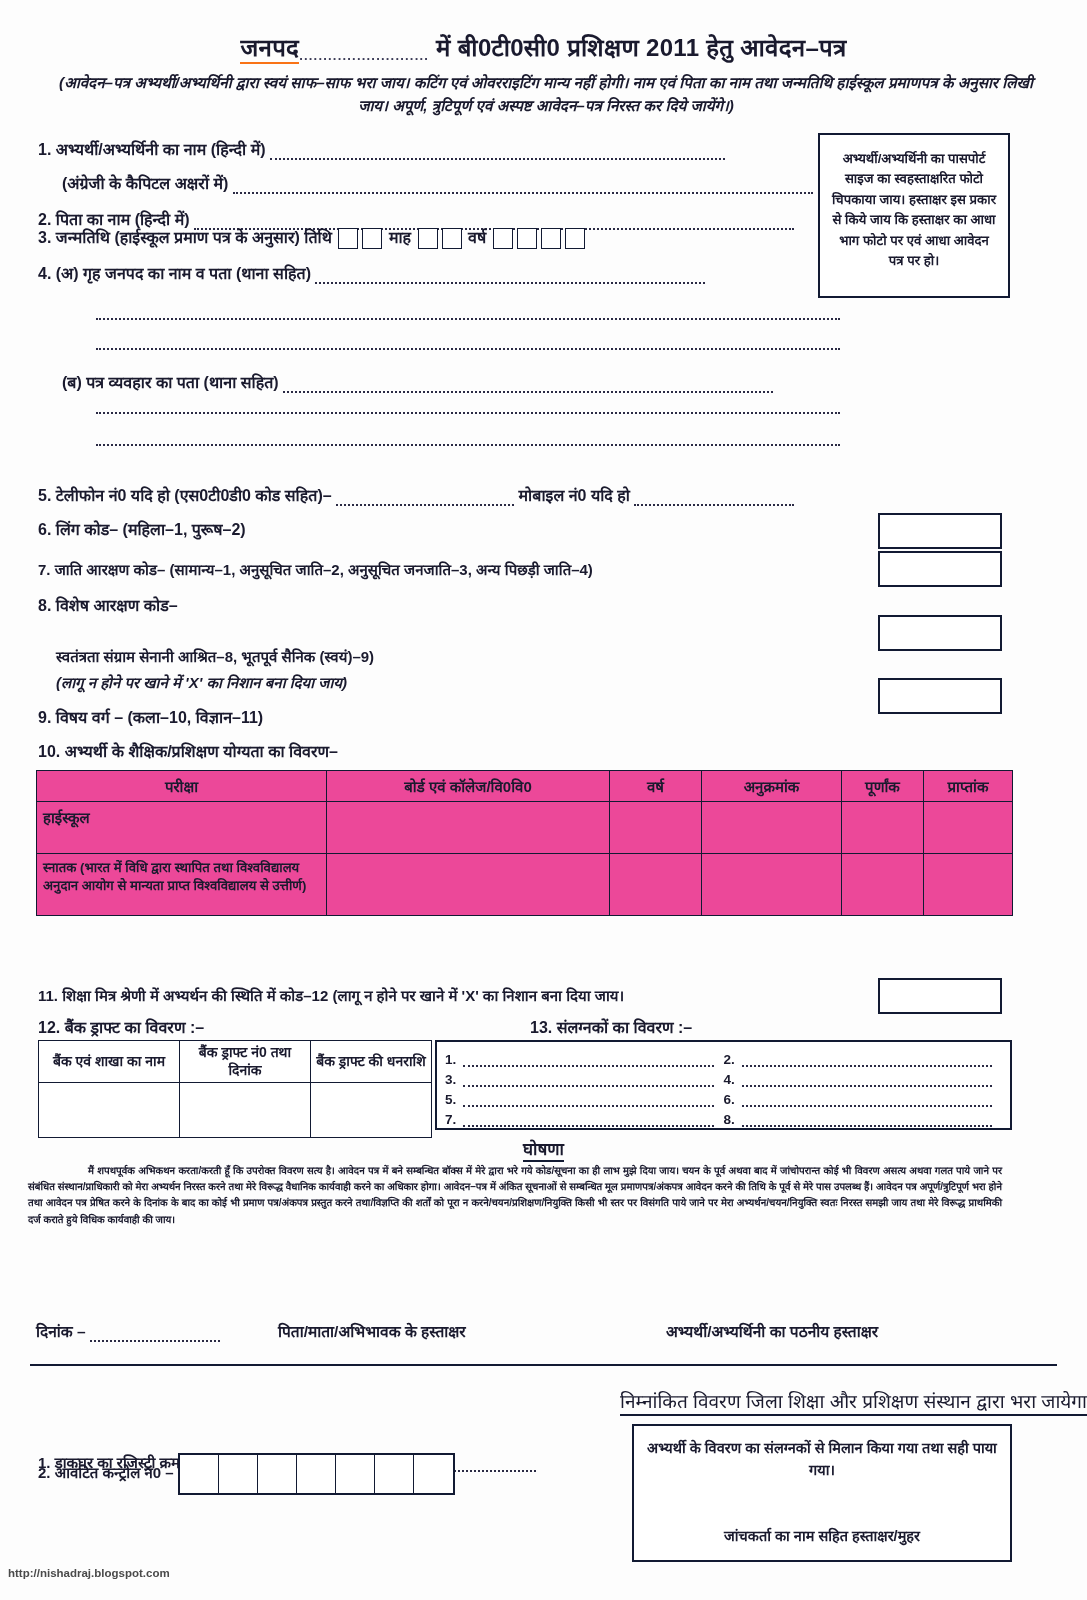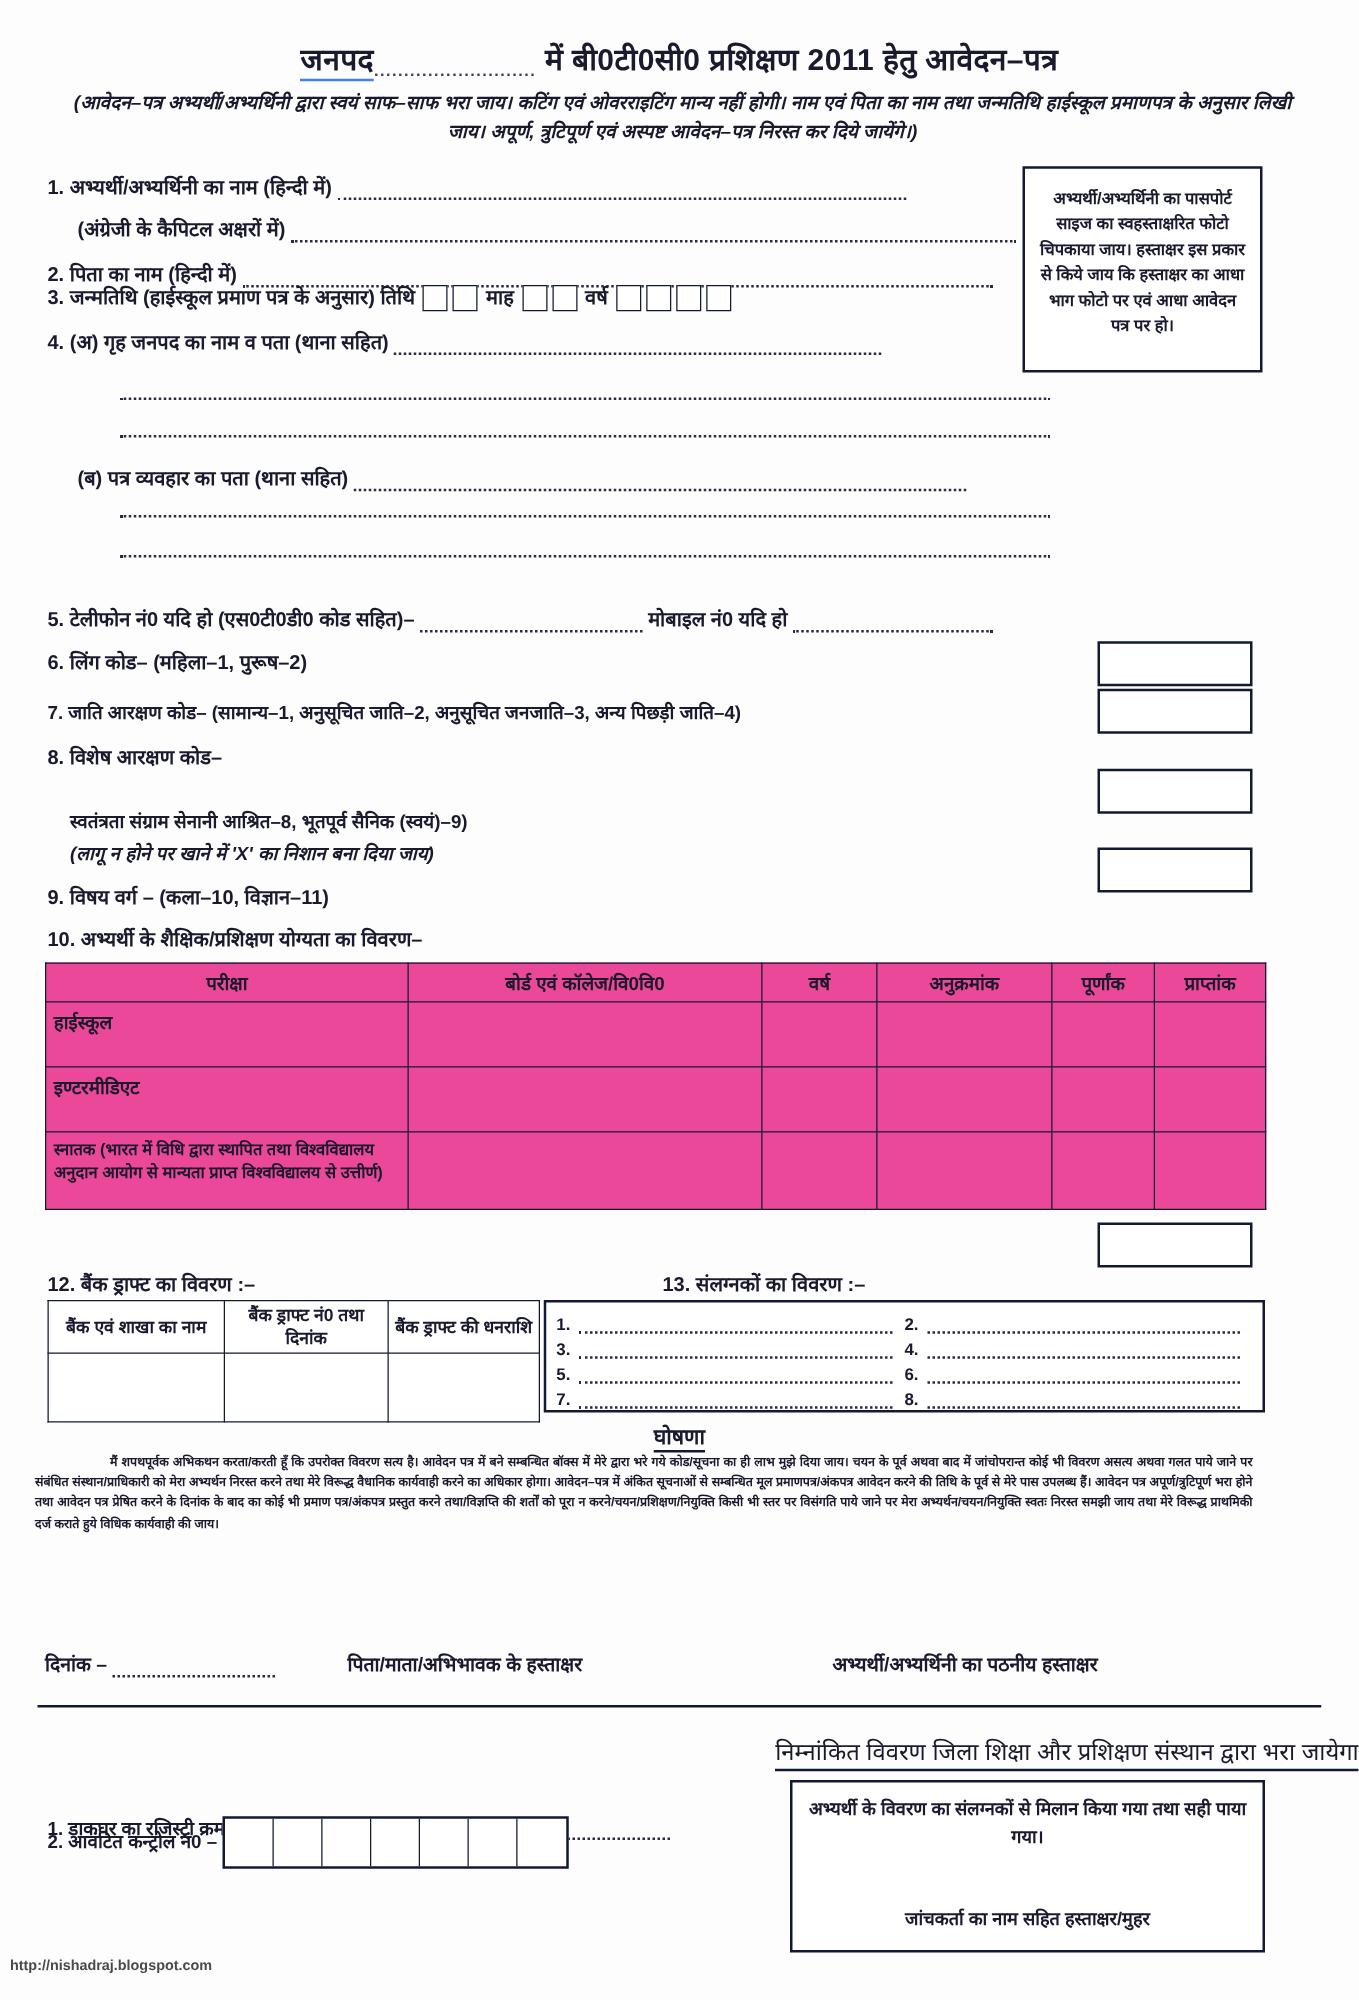--- a/index.html
+++ b/index.html
@@ -29,21 +29,21 @@
     text-align: center;
   }
   .title-text {
     display: inline-block;
     font-size: 24px;
     font-weight: bold;
     letter-spacing: 0.3px;
     white-space: nowrap;
   }
   .title-jan {
-    border-bottom: 2px solid #3b82f6;
+    border-bottom: 2px solid #f97316;
     padding-bottom: 1px;
   }
   .dotfill {
     display: inline-block;
     overflow: hidden;
     white-space: nowrap;
     vertical-align: bottom;
     color: #3a3a55;
     letter-spacing: 1.2px;
     font-size: 13px;
@@ -383,40 +383,33 @@
     <tbody>
       <tr>
         <td class="exam">हाईस्कूल</td>
         <td></td>
         <td></td>
         <td></td>
         <td></td>
         <td></td>
       </tr>
       <tr>
-        <td class="exam">इण्टरमीडिएट</td>
-        <td></td>
-        <td></td>
-        <td></td>
-        <td></td>
-        <td></td>
-      </tr>
-      <tr>
         <td class="exam tall">
             <span>स्नातक (भारत में विधि द्वारा स्थापित तथा विश्वविद्यालय अनुदान आयोग से मान्यता प्राप्त विश्वविद्यालय से उत्तीर्ण)</span>
           </td>
         <td></td>
         <td></td>
         <td></td>
         <td></td>
         <td></td>
       </tr>
     </tbody>
   </table>
 
+  <div class="fld small" style="left:38px; top:985px;">11. शिक्षा मित्र श्रेणी में अभ्यर्थन की स्थिति में कोड–12 (लागू न होने पर खाने में 'X' का निशान बना दिया जाय।</div>
   <div class="codebox" style="left:878px; top:978px;"></div>
 
   <div class="fld" style="left:38px; top:1016px;">12. बैंक ड्राफ्ट का विवरण :–</div>
   <table class="bank-table">
     <thead>
       <tr>
         <th style="width:136px;">बैंक एवं शाखा का नाम</th>
         <th style="width:126px;">बैंक ड्राफ्ट नं0 तथा दिनांक</th>
         <th style="width:116px;">बैंक ड्राफ्ट की धनराशि</th>
       </tr>

